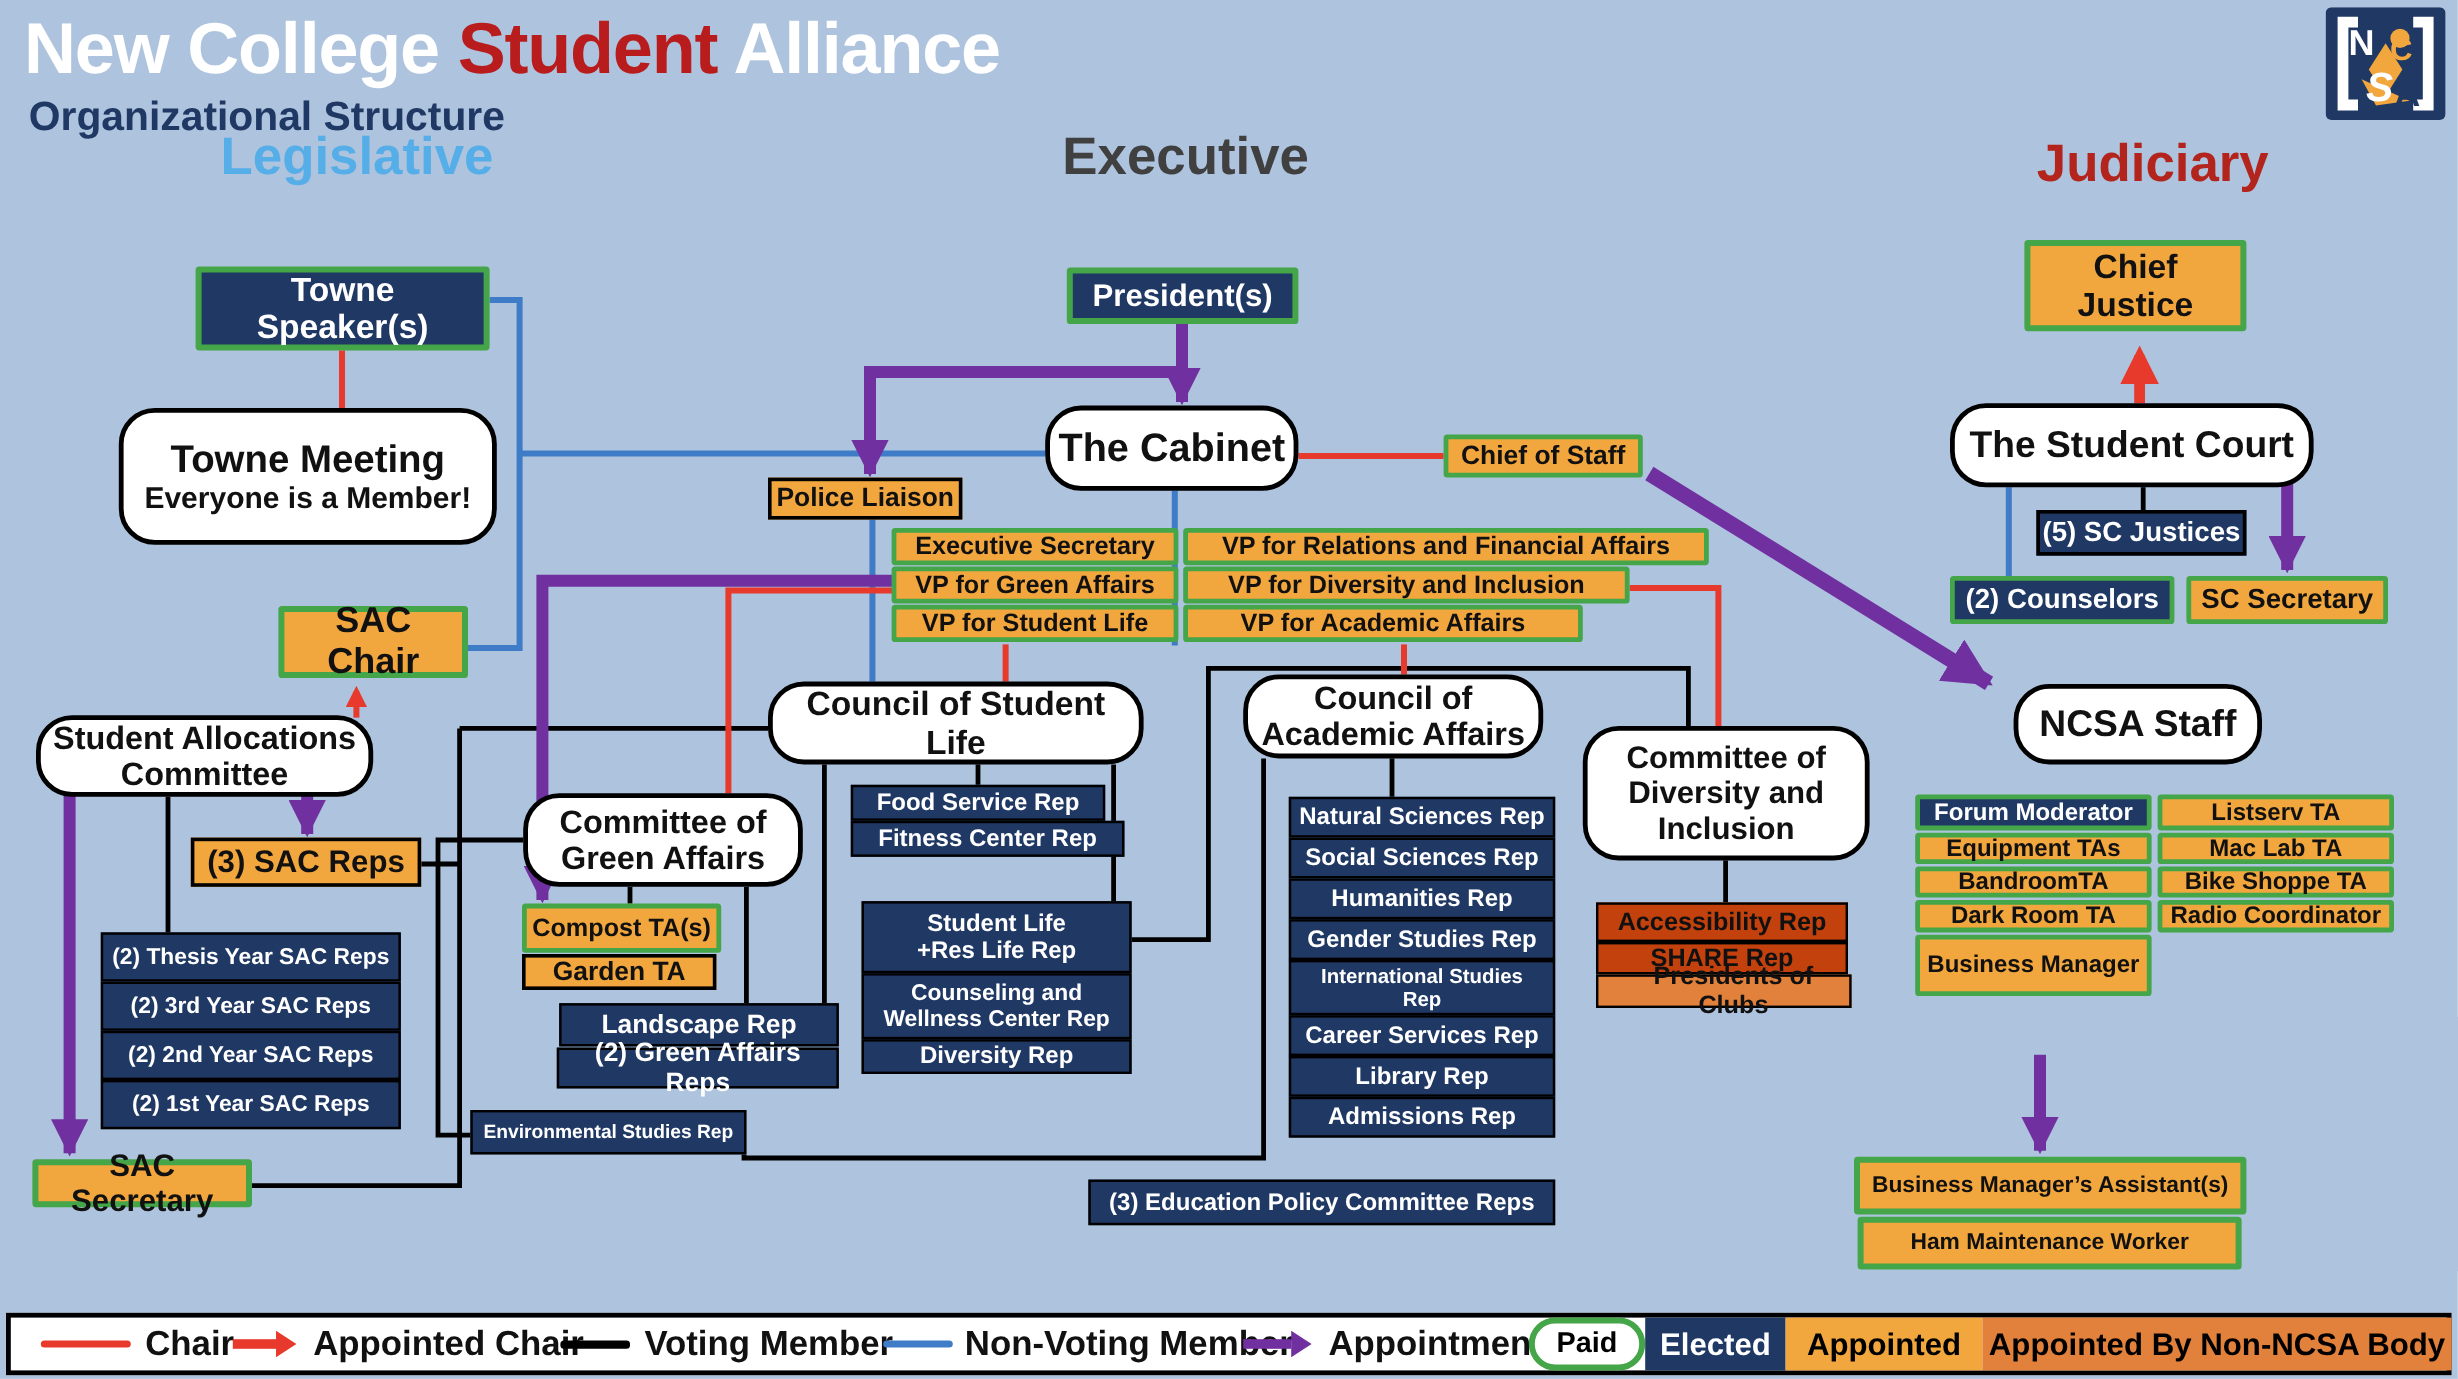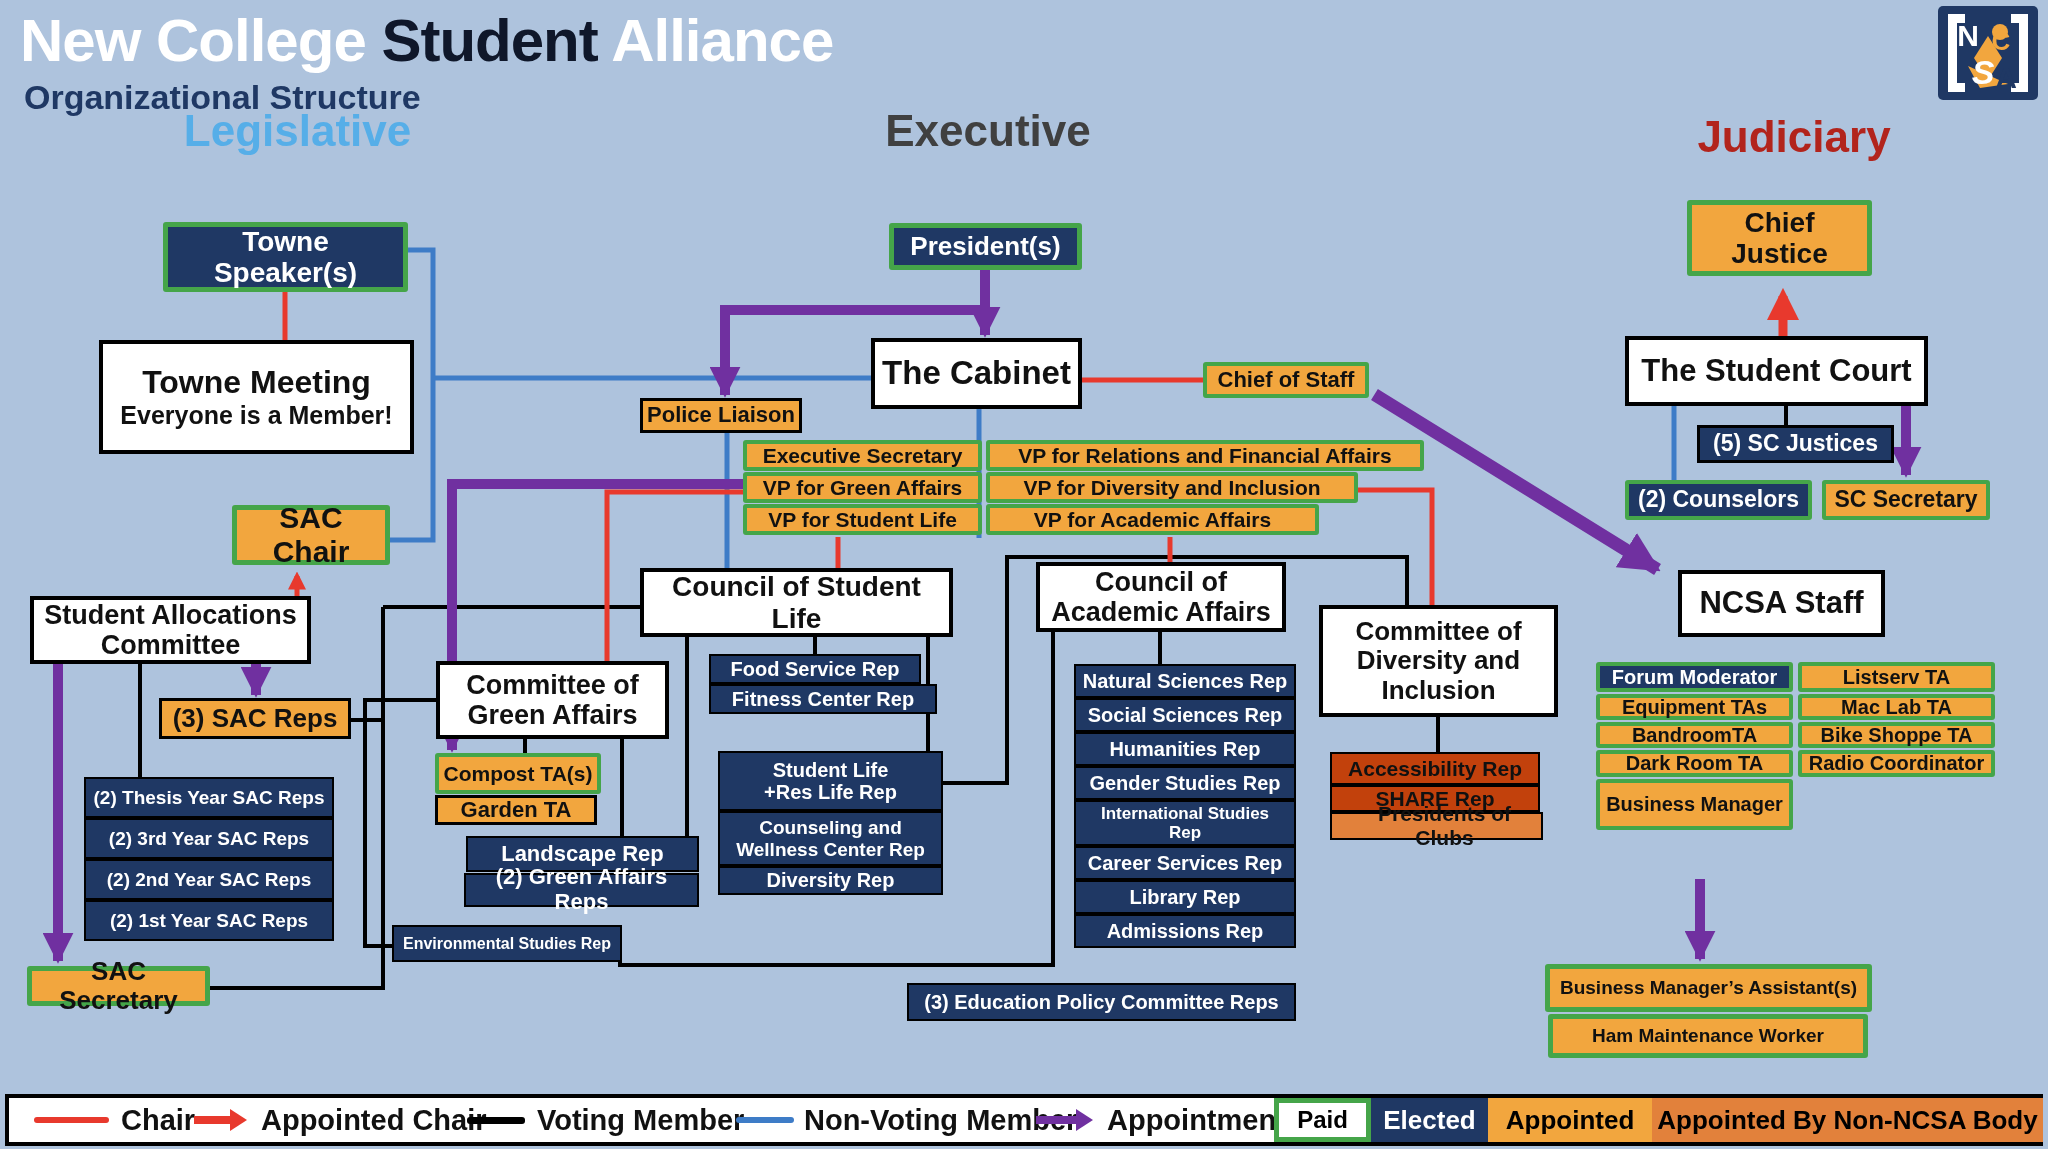--- a/index.html
+++ b/index.html
@@ -6,29 +6,29 @@
   body{font-family:"Liberation Sans","DejaVu Sans",sans-serif;}
   #canvas{position:relative;width:2048px;height:1149px;background:#AEC3DD;overflow:hidden;}
   #connectors{position:absolute;left:0;top:0;z-index:1;}
   .box{position:absolute;z-index:2;display:flex;flex-direction:column;align-items:center;justify-content:center;
        text-align:center;font-weight:bold;box-sizing:border-box;line-height:1.12;color:#111;}
   .prelines{white-space:pre-line;}
   .navy{background:#1F3864;color:#fff;}
   .orange{background:#F2A63E;}
   .yellow{background:#c2410c;}
   .dkorange{background:#E2813B;}
-  .white{background:#fff;}
+  .white{background:#fff;border-radius:30px;}
   .bk2{border:2px solid #000;}
   .bk3{border:3px solid #000;}
   .bk4{border:4px solid #000;}
   .gr4{border:4px solid #45A549;border-radius:3px;}
   .gr5{border:5px solid #45A549;border-radius:3px;}
   .hdr{position:absolute;z-index:2;font-weight:bold;text-align:center;}
   #title{position:absolute;left:20px;top:6px;z-index:2;font-size:60px;font-weight:bold;color:#fff;letter-spacing:-1px;}
-  #title .navy-word{color:#0f172a;}
+  #title .navy-word{color:#b91c1c;}
   #subtitle{position:absolute;left:24px;top:78px;z-index:2;font-size:34px;font-weight:bold;color:#1F3864;}
   #legend{position:absolute;left:5px;top:1094px;width:2038px;height:52px;background:#fff;border:4px solid #000;
           box-sizing:border-box;z-index:3;}
   .leg-item{position:absolute;top:0;height:44px;display:flex;align-items:center;}
   .leg-label{font-size:29px;font-weight:bold;color:#111;}
   .leg-line{position:absolute;top:19px;border-radius:3px;}
   .leg-box{position:absolute;top:0;height:44px;display:flex;align-items:center;justify-content:center;
            font-weight:bold;box-sizing:border-box;}
   .arrow{display:flex;align-items:center;}
   .shaft{height:8px;}
@@ -174,21 +174,21 @@
   <div class="box white bk4 prelines" style="left:1319px;top:605px;width:239px;height:112px;font-size:26px;">Committee of
 Diversity and
 Inclusion</div>
   <div class="box yellow bk2" style="left:1330px;top:752px;width:210px;height:33px;font-size:21px;">Accessibility Rep</div>
   <div class="box yellow bk2" style="left:1330px;top:785px;width:210px;height:27px;font-size:21px;">SHARE Rep</div>
   <div class="box dkorange bk2" style="left:1330px;top:812px;width:213px;height:28px;font-size:21px;padding-left:16px;">Presidents of Clubs</div>
 
   <div class="box orange gr5 prelines" style="left:1687px;top:200px;width:185px;height:76px;font-size:28px;">Chief
 Justice</div>
   <div class="box white bk4" style="left:1625px;top:336px;width:303px;height:70px;font-size:31px;">The Student Court</div>
-  <div class="box navy bk3" style="left:1697px;top:425px;width:197px;height:38px;font-size:23px;">(5) SC Justices</div>
+  <div class="box navy bk3" style="left:1697px;top:425px;width:175px;height:38px;font-size:23px;">(5) SC Justices</div>
   <div class="box navy gr4" style="left:1625px;top:480px;width:187px;height:40px;font-size:23px;">(2) Counselors</div>
   <div class="box orange gr4" style="left:1822px;top:480px;width:168px;height:40px;font-size:23px;">SC Secretary</div>
 
   <div class="box white bk4" style="left:1678px;top:570px;width:207px;height:67px;font-size:31px;">NCSA Staff</div>
   <div class="box navy gr4" style="left:1596px;top:662px;width:197px;height:30px;font-size:20px;">Forum Moderator</div>
   <div class="box orange gr4" style="left:1596px;top:694px;width:197px;height:26px;font-size:20px;">Equipment TAs</div>
   <div class="box orange gr4" style="left:1596px;top:722px;width:197px;height:26px;font-size:20px;">BandroomTA</div>
   <div class="box orange gr4" style="left:1596px;top:750px;width:197px;height:27px;font-size:20px;">Dark Room TA</div>
   <div class="box orange gr4" style="left:1596px;top:779px;width:197px;height:51px;font-size:20px;">Business Manager</div>
   <div class="box orange gr4" style="left:1798px;top:662px;width:197px;height:30px;font-size:20px;">Listserv TA</div>

